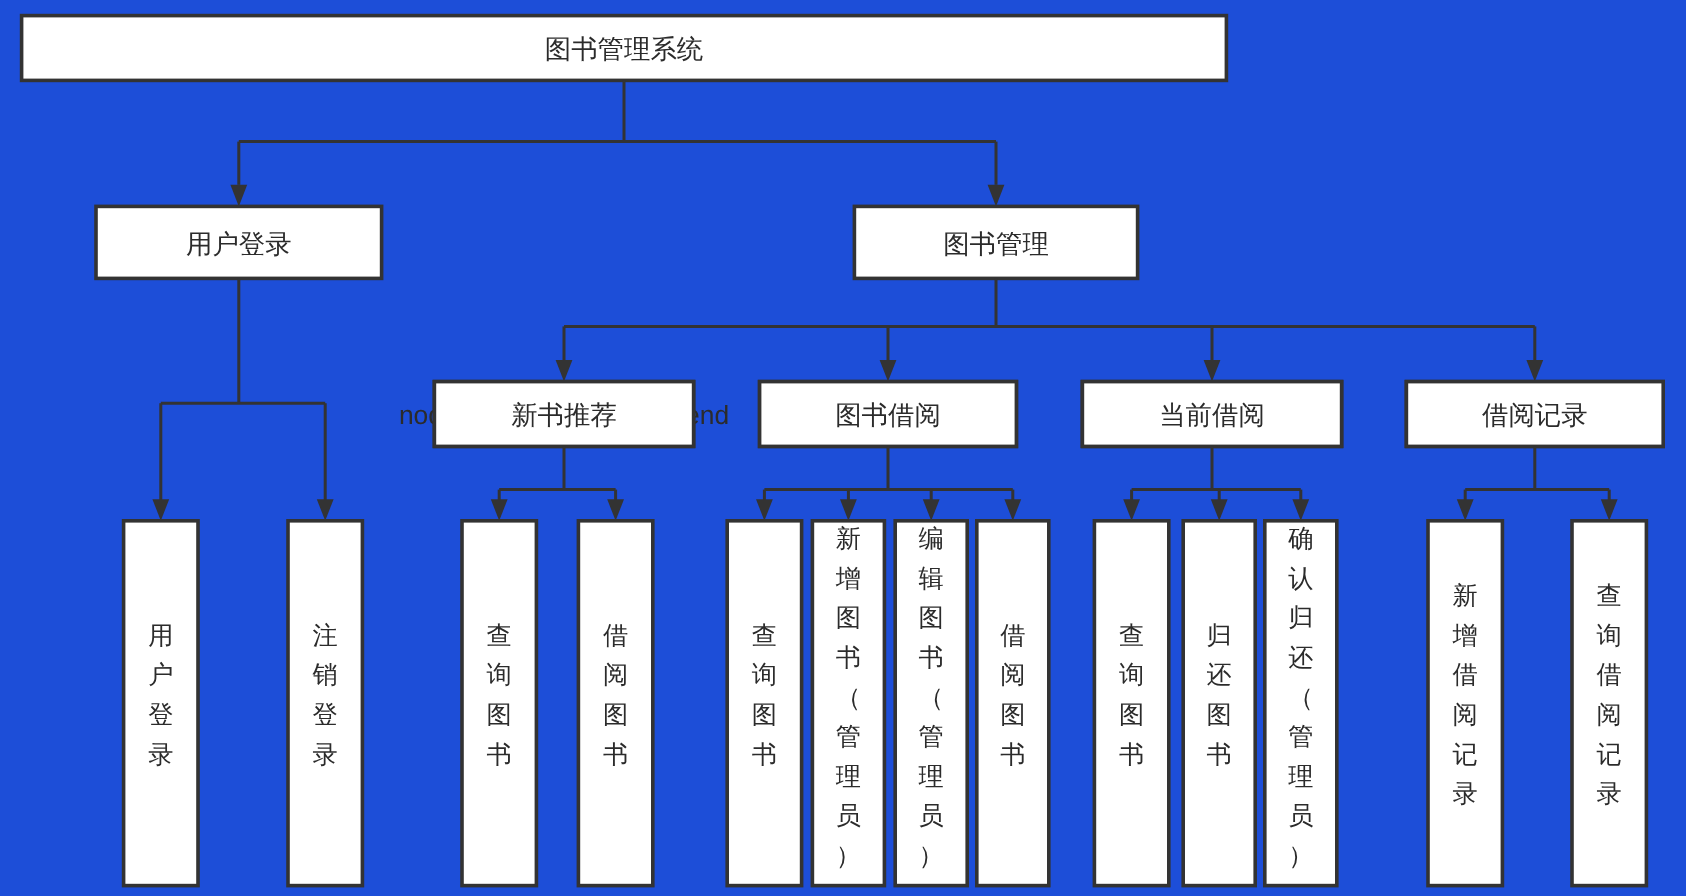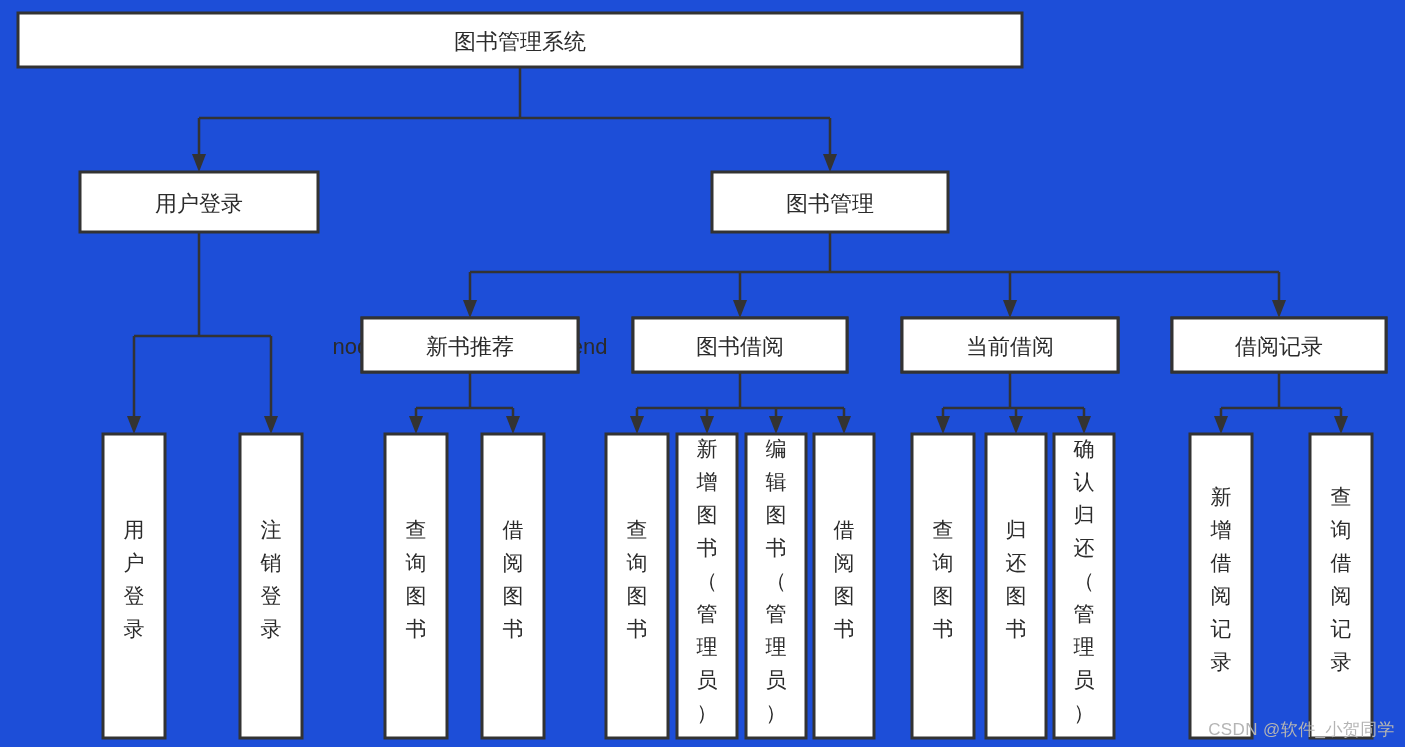--- a/index.html
+++ b/index.html
@@ -212,14 +212,13 @@
         <rect x="1190" y="434" width="62" height="304" class="node-box"></rect>
         <text x="1221" y="0" class="node-label-vertical"><tspan x="1221" y="503.5">新</tspan><tspan x="1221" y="536.5">增</tspan><tspan x="1221" y="569.5">借</tspan><tspan x="1221" y="602.5">阅</tspan><tspan x="1221" y="635.5">记</tspan><tspan x="1221" y="668.5">录</tspan></text>
       </g>
       <line x1="1341" y1="408" x2="1341" y2="418" class="connector"></line>
       <path d="M 1334 416 L 1348 416 L 1341 434 Z" class="arrow-head"></path>
       <g>
         <rect x="1310" y="434" width="62" height="304" class="node-box"></rect>
         <text x="1341" y="0" class="node-label-vertical"><tspan x="1341" y="503.5">查</tspan><tspan x="1341" y="536.5">询</tspan><tspan x="1341" y="569.5">借</tspan><tspan x="1341" y="602.5">阅</tspan><tspan x="1341" y="635.5">记</tspan><tspan x="1341" y="668.5">录</tspan></text>
       </g>
     </svg>
-  <div class="watermark">CSDN @软件_小贺同学</div>
 </div>
 
 </body></html>

